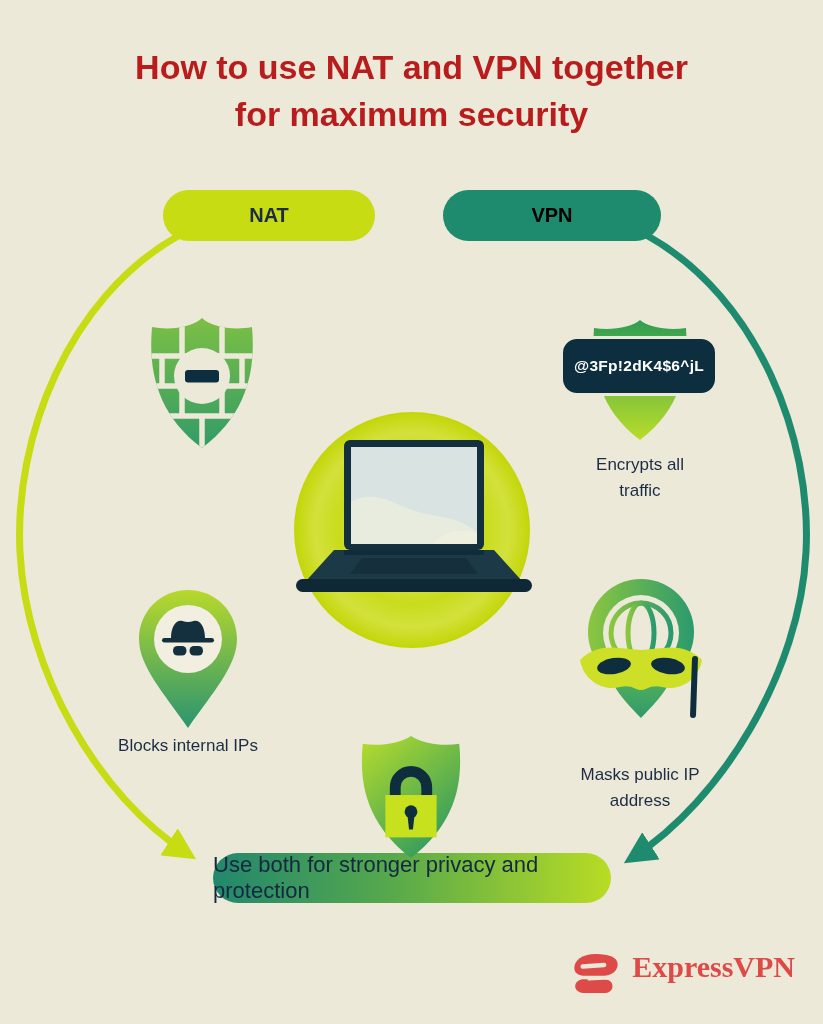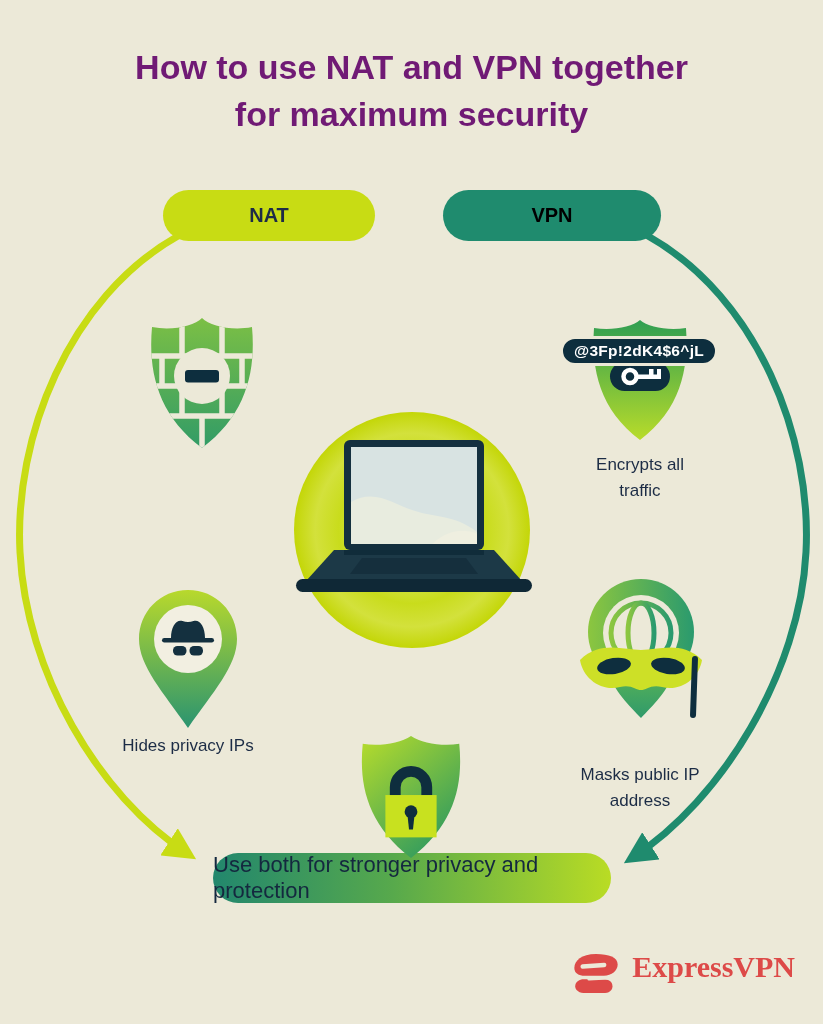--- a/index.html
+++ b/index.html
@@ -4,41 +4,41 @@
 <style>
   html,body{margin:0;padding:0;}
   .canvas{
     position:relative;width:823px;height:1024px;overflow:hidden;
     background:#ece9d8;
     font-family:"Liberation Sans", sans-serif;
   }
   .abs{position:absolute;}
   .title{
     top:44px;left:0;width:823px;text-align:center;
-    font-size:34px;font-weight:700;color:#701a75;line-height:1.38;
+    font-size:34px;font-weight:700;color:#b91c1c;line-height:1.38;
     z-index:4;
   }
   .pill{
     height:51px;border-radius:26px;display:flex;align-items:center;justify-content:center;
     font-size:20px;font-weight:700;z-index:5;
   }
   .nat-pill{left:163px;top:190px;width:212px;background:#c8dc14;color:#1d2b47;}
   .vpn-pill{left:443px;top:190px;width:218px;background:#1f8b6e;color:#000000;}
   .arcs{left:0;top:0;z-index:1;}
   .rings{left:294px;top:412px;width:236px;height:236px;border-radius:50%;z-index:2;
     background:radial-gradient(circle at 50% 50%, #dcE878 0%, #d2e348 30%, #c9dc1c 44%, #d3e13c 58%, #c2d502 72%, #c4d608 100%);
   }
   .laptop{left:282px;top:438px;z-index:3;}
   .icon{z-index:4;}
   .feature-label{
     text-align:center;font-size:17px;color:#1c2c45;line-height:1.5;z-index:4;font-weight:400;
   }
   .password-badge{
     left:560px;top:336px;background:#0d2e3e;color:#ffffff;
-    border:3px solid #ece9d8;border-radius:17px;padding:3px 11px;
+    border:3px solid #ece9d8;border-radius:17px;padding:18px 11px;
     font-size:15.5px;font-weight:700;letter-spacing:.3px;z-index:5;white-space:nowrap;
   }
   .conclusion-pill{
     left:213px;top:853px;width:398px;height:50px;border-radius:25px;
     background:linear-gradient(90deg,#22876d 0%,#57a94c 45%,#b9dc24 100%);
     display:flex;align-items:center;justify-content:center;
     font-size:22px;color:#14283f;z-index:4;font-weight:400;
   }
   .lock-shield{left:347px;top:733px;z-index:5;}
   .footer{
@@ -149,21 +149,21 @@
     </defs>
     <path d="M55 2 C27 2 6 24 6 51 C6 78 30 104 55 140 C80 104 104 78 104 51 C104 24 83 2 55 2 Z" fill="url(#g-pin)"></path>
     <circle cx="55" cy="51" r="34" fill="#f2efe1"></circle>
     <g fill="#14303f">
       <path d="M38 50 C38 38 43.5 31 49.5 33 C53 34.3 57 34.3 60.5 33 C66.5 31 72 38 72 50 Z"></path>
       <rect x="29" y="50" width="52" height="4.6" rx="2.3"></rect>
       <rect x="40" y="58" width="13.5" height="9.5" rx="4.5"></rect>
       <rect x="56.5" y="58" width="13.5" height="9.5" rx="4.5"></rect>
     </g>
   </svg>
-  <div class="abs feature-label" style="left:103px;top:733px;width:170px;">Hides privacy IPs</div>
+  <div class="abs feature-label" style="left:103px;top:733px;width:170px;">Blocks internal IPs</div>
 
   <svg class="abs icon" style="left:576px;top:576px;" width="130" height="150" viewBox="0 0 130 150">
     <defs>
       <linearGradient id="g-globe" x1="0" y1="0" x2="1" y2="0">
         <stop offset="0" stop-color="#8cc63f"></stop>
           <stop offset="1" stop-color="#2a9a6e"></stop>
       </linearGradient>
       <linearGradient id="g-chin" x1="0" y1="0" x2="0" y2="1">
         <stop offset="0" stop-color="#5cb455"></stop>
           <stop offset="1" stop-color="#2f9a6b"></stop>

